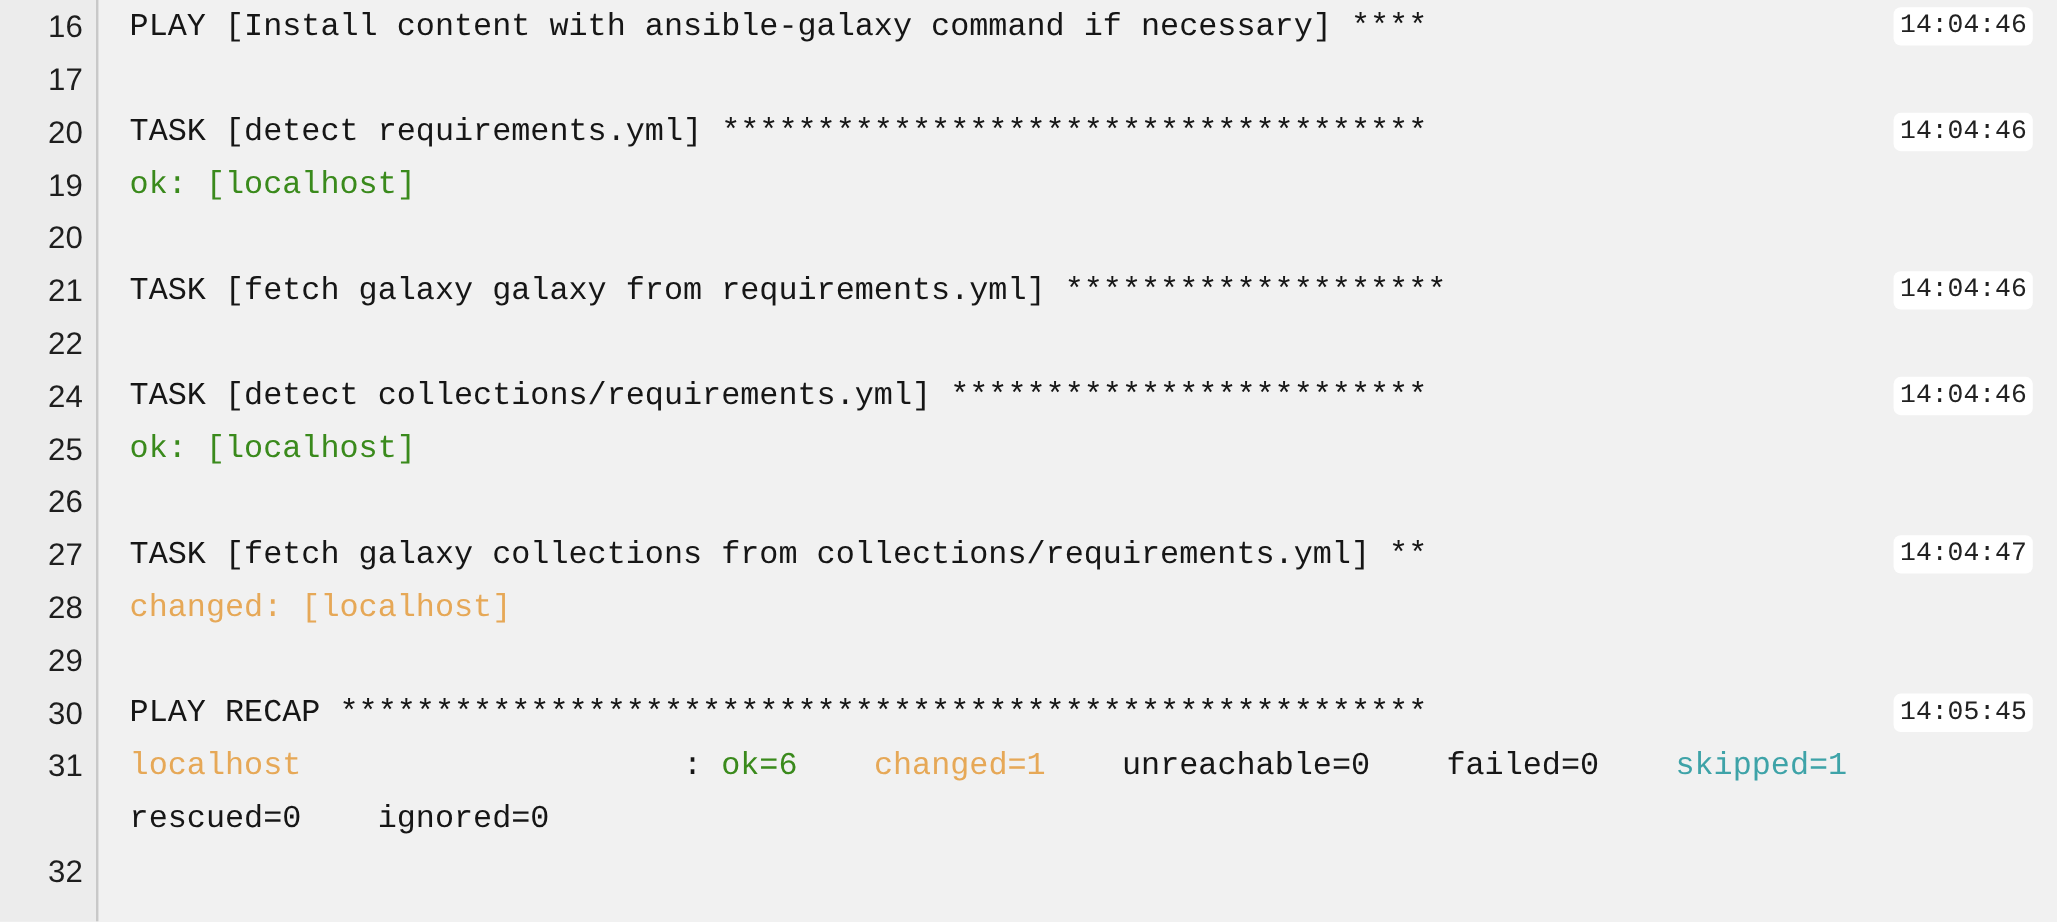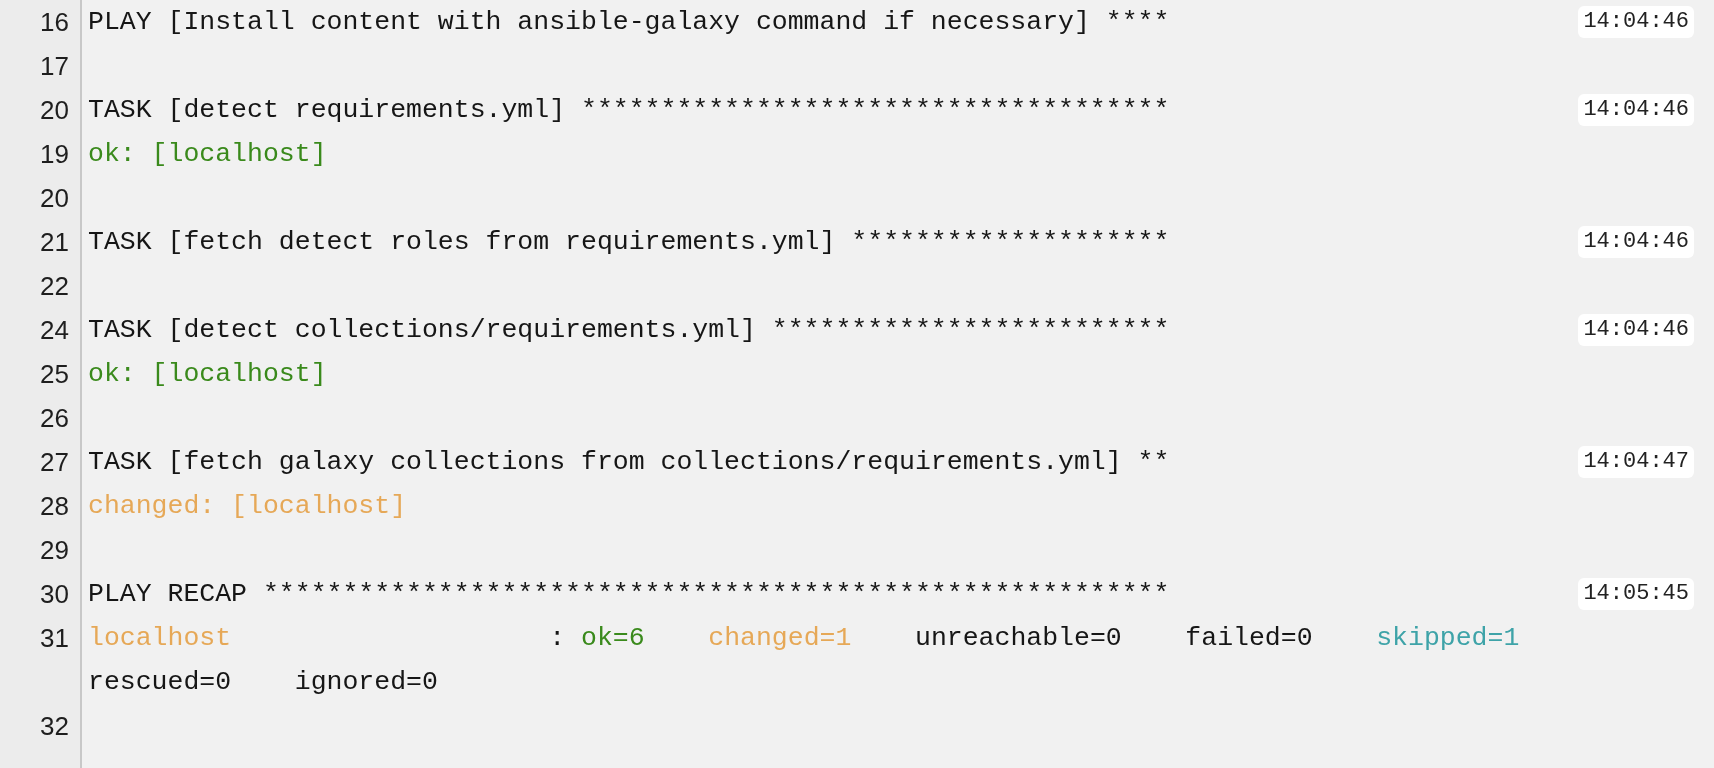--- a/index.html
+++ b/index.html
@@ -42,21 +42,21 @@
       position: absolute;
       left: 0;
       width: 69px;
       text-align: right;
       color: #1e1e1e;
       font-family: "Liberation Sans", "DejaVu Sans", sans-serif;
       font-size: 26px;
     }
     .content {
       position: absolute;
-      left: 88px;
+      left: 108px;
       width: 1480px;
       white-space: pre-wrap;
       word-break: break-all;
       line-height: 44px;
     }
     .ts {
       position: absolute;
       right: 20px;
       top: 6px;
       height: 32px;
@@ -77,21 +77,21 @@
 <body>
 
 <div class="log">
   <div class="gutter-bg"></div>
   <div class="rows" id="rows">
       <div class="row"><span class="lineno">16</span><span class="content"><span class="c-plain">PLAY [Install content with ansible-galaxy command if necessary] ****</span></span><span class="ts">14:04:46</span></div>
       <div class="row"><span class="lineno">17</span><span class="content"><span class="c-plain"></span></span></div>
       <div class="row"><span class="lineno">20</span><span class="content"><span class="c-plain">TASK [detect requirements.yml] *************************************</span></span><span class="ts">14:04:46</span></div>
       <div class="row"><span class="lineno">19</span><span class="content"><span class="c-ok">ok: [localhost]</span></span></div>
       <div class="row"><span class="lineno">20</span><span class="content"><span class="c-plain"></span></span></div>
-      <div class="row"><span class="lineno">21</span><span class="content"><span class="c-plain">TASK [fetch detect roles from requirements.yml] ********************</span></span><span class="ts">14:04:46</span></div>
+      <div class="row"><span class="lineno">21</span><span class="content"><span class="c-plain">TASK [fetch galaxy galaxy from requirements.yml] ********************</span></span><span class="ts">14:04:46</span></div>
       <div class="row"><span class="lineno">22</span></div>
       <div class="row"><span class="lineno">24</span><span class="content"><span class="c-plain">TASK [detect collections/requirements.yml] *************************</span></span><span class="ts">14:04:46</span></div>
       <div class="row"><span class="lineno">25</span><span class="content"><span class="c-ok">ok: [localhost]</span></span></div>
       <div class="row"><span class="lineno">26</span><span class="content"><span class="c-plain"></span></span></div>
       <div class="row"><span class="lineno">27</span><span class="content"><span class="c-plain">TASK [fetch galaxy collections from collections/requirements.yml] **</span></span><span class="ts">14:04:47</span></div>
       <div class="row"><span class="lineno">28</span><span class="content"><span class="c-changed">changed: [localhost]</span></span></div>
       <div class="row"><span class="lineno">29</span><span class="content"><span class="c-plain"></span></span></div>
       <div class="row"><span class="lineno">30</span><span class="content"><span class="c-plain">PLAY RECAP *********************************************************</span></span><span class="ts">14:05:45</span></div>
       <div class="row tall"><span class="lineno">31</span><span class="content"><span class="c-changed">localhost</span><span class="c-plain">                    : </span><span class="c-ok">ok=6</span><span class="c-plain">    </span><span class="c-changed">changed=1</span><span class="c-plain">    </span><span class="c-plain">unreachable=0</span><span class="c-plain">    </span><span class="c-plain">failed=0</span><span class="c-plain">    </span><span class="c-skip">skipped=1</span><span class="c-plain">    </span><span class="c-plain">rescued=0</span><span class="c-plain">    </span><span class="c-plain">ignored=0</span></span></div>
       <div class="row"><span class="lineno">32</span><span class="content"><span class="c-plain"></span></span></div>

